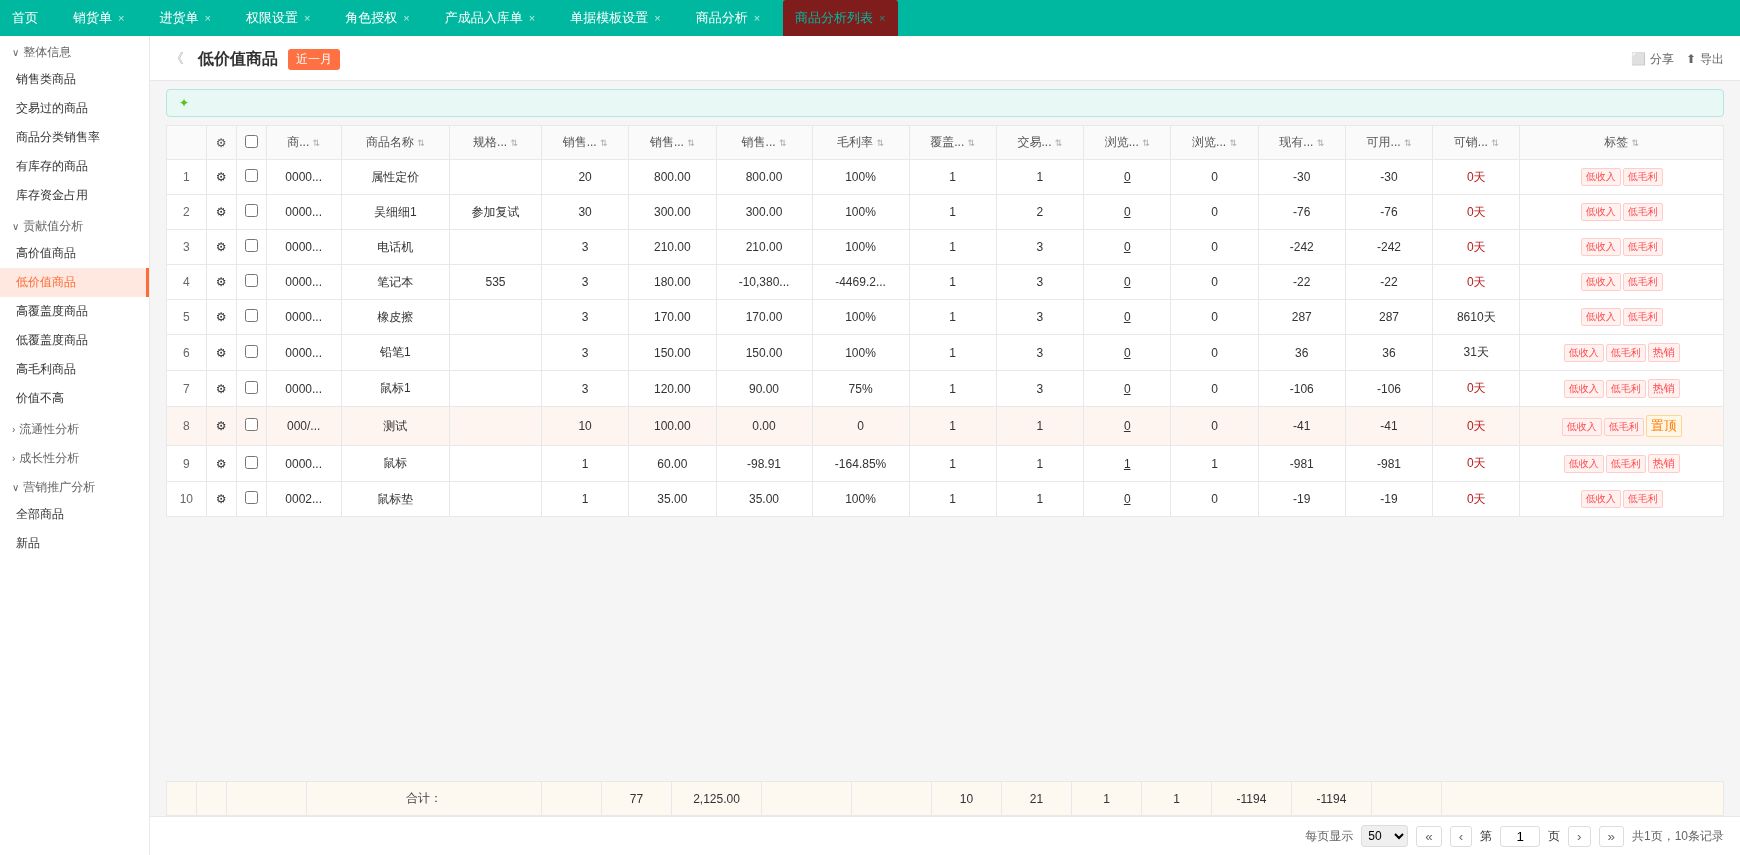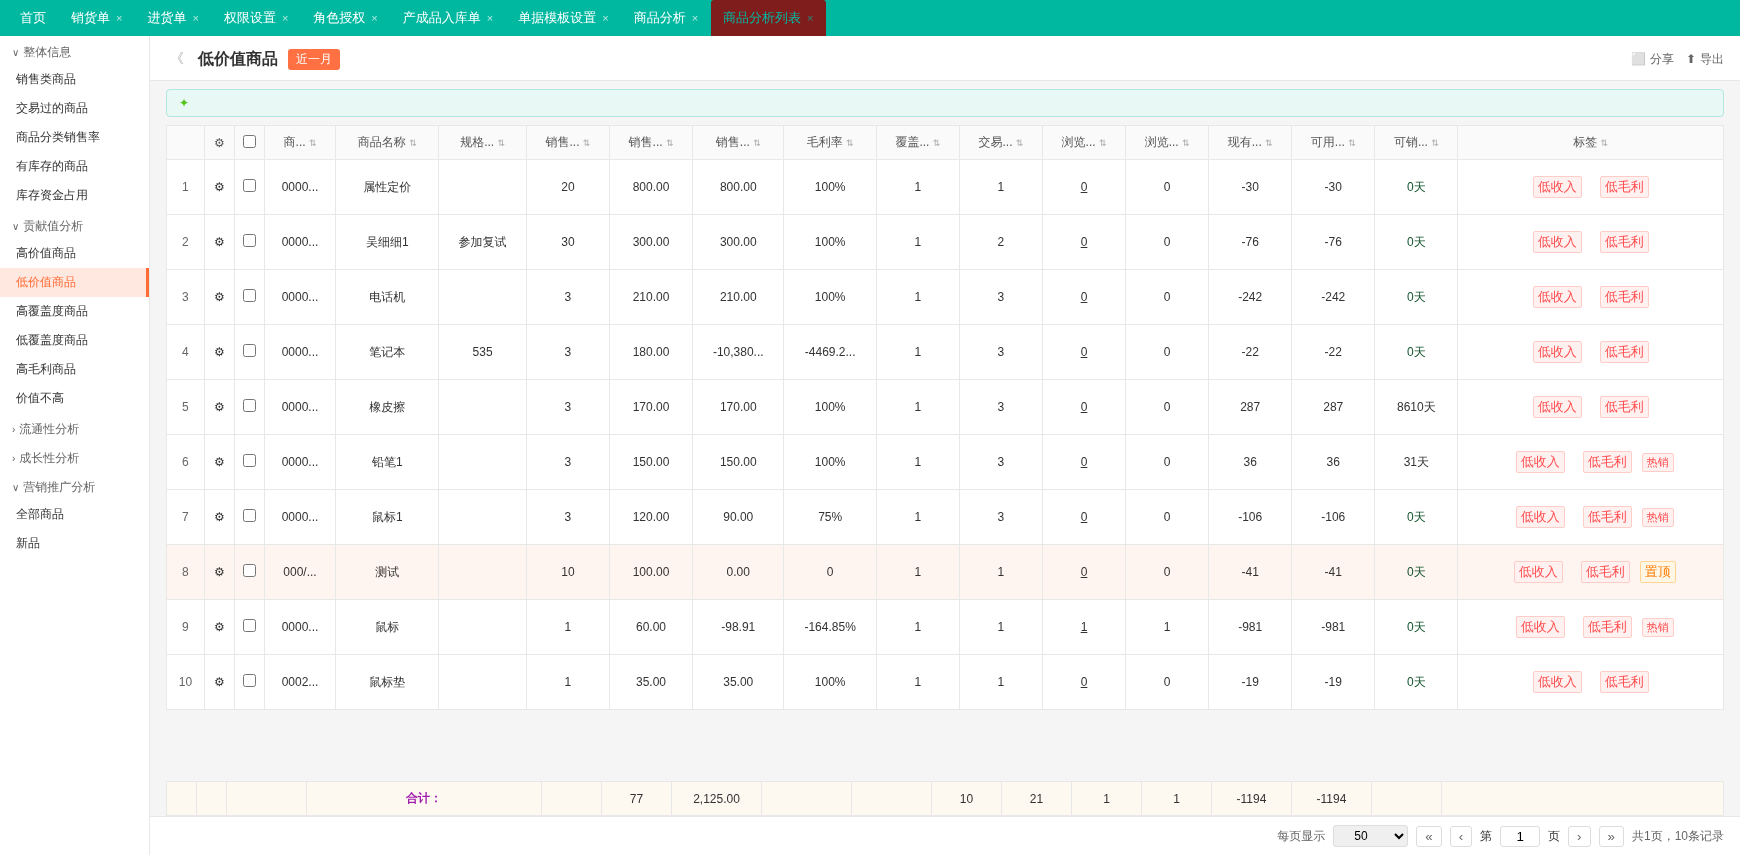--- a/index.html
+++ b/index.html
@@ -4,22 +4,22 @@
   <style>
     * { box-sizing: border-box; margin: 0; padding: 0; }
     body { font-family: 'Microsoft YaHei', Arial, sans-serif; font-size: 12px; background: #f5f5f5; color: #333; }
 
     
     .top-nav {
       background: #00b8a0;
       display: flex;
       align-items: center;
       height: 36px;
-      padding: 0 8px;
-      gap: 1px;
+      padding: 0 0;
+      gap: 11px;
     }
     .top-nav .nav-item {
       color: #fff;
       padding: 0 12px;
       height: 36px;
       display: flex;
       align-items: center;
       cursor: pointer;
       font-size: 13px;
       white-space: nowrap;
@@ -173,44 +173,44 @@
       z-index: 1;
     }
     thead th .sort-icons { font-size: 9px; color: #aaa; }
     tbody td {
       border: 1px solid #e8e8e8;
       padding: 7px 6px;
       text-align: center;
       color: #333;
     }
     tbody tr.highlighted { background: #fff5f0; }
-    .tag-red { color: #ff4d4f; font-size: 13px; background: #fff1f0; border: 1px solid #ffccc7; border-radius: 2px; padding: 1px 4px; margin: 9px; display: inline-block; }
+    .tag-red { color: #ff4d4f; font-size: 10px; background: #fff1f0; border: 1px solid #ffccc7; border-radius: 2px; padding: 1px 4px; margin: 1px; display: inline-block; }
     .tag-orange { color: #ff7a00; font-size: 13px; background: #fff7e6; border: 1px solid #ffd591; border-radius: 2px; padding: 1px 4px; margin: 1px; display: inline-block; }
     .tag-hot { color: #ff4d4f; font-size: 11px; background: #fff1f0; border: 1px solid #ffccc7; border-radius: 2px; padding: 1px 4px; margin: 1px; display: inline-block; }
-    .days-red { color: #14532d; text-align: center; }
+    .days-red { color: #b91c1c; text-align: center; }
     .underline { text-decoration: underline; }
     .gear-col { width: 30px; }
     .checkbox-col { width: 30px; }
 
     
     .pagination-bar {
       background: #fff;
       border-top: 1px solid #e8e8e8;
       padding: 8px 16px;
       display: flex;
       align-items: center;
       justify-content: flex-end;
       gap: 8px;
       font-size: 12px;
     }
     .pagination-bar .page-size-label { color: #666; }
     .page-size-select {
       border: 1px solid #ddd;
       border-radius: 3px;
-      padding: 2px 16px;
+      padding: 2px 2px;
       font-size: 12px;
     }
     .page-btn {
       border: 1px solid #ddd;
       background: #fff;
       padding: 2px 8px;
       border-radius: 3px;
       cursor: pointer;
       color: #666;
     }
@@ -236,21 +236,21 @@
       width: 100%;
       border-collapse: collapse;
       background: #fdf8f0;
     }
     .summary-table td {
       border: 1px solid #e8e8e8;
       padding: 8px 6px;
       text-align: center;
       font-size: 12px;
     }
-    .summary-label { color: #a21caf; font-weight: 700; }
+    .summary-label { color: #404040; font-weight: 400; }
   </style>
 </head>
 <body>
 
 <div class="top-nav">
   <div class="nav-item">首页</div>
   <div class="nav-item">
     <span>销货单</span>
     <span class="close-x">×</span>
   </div>

